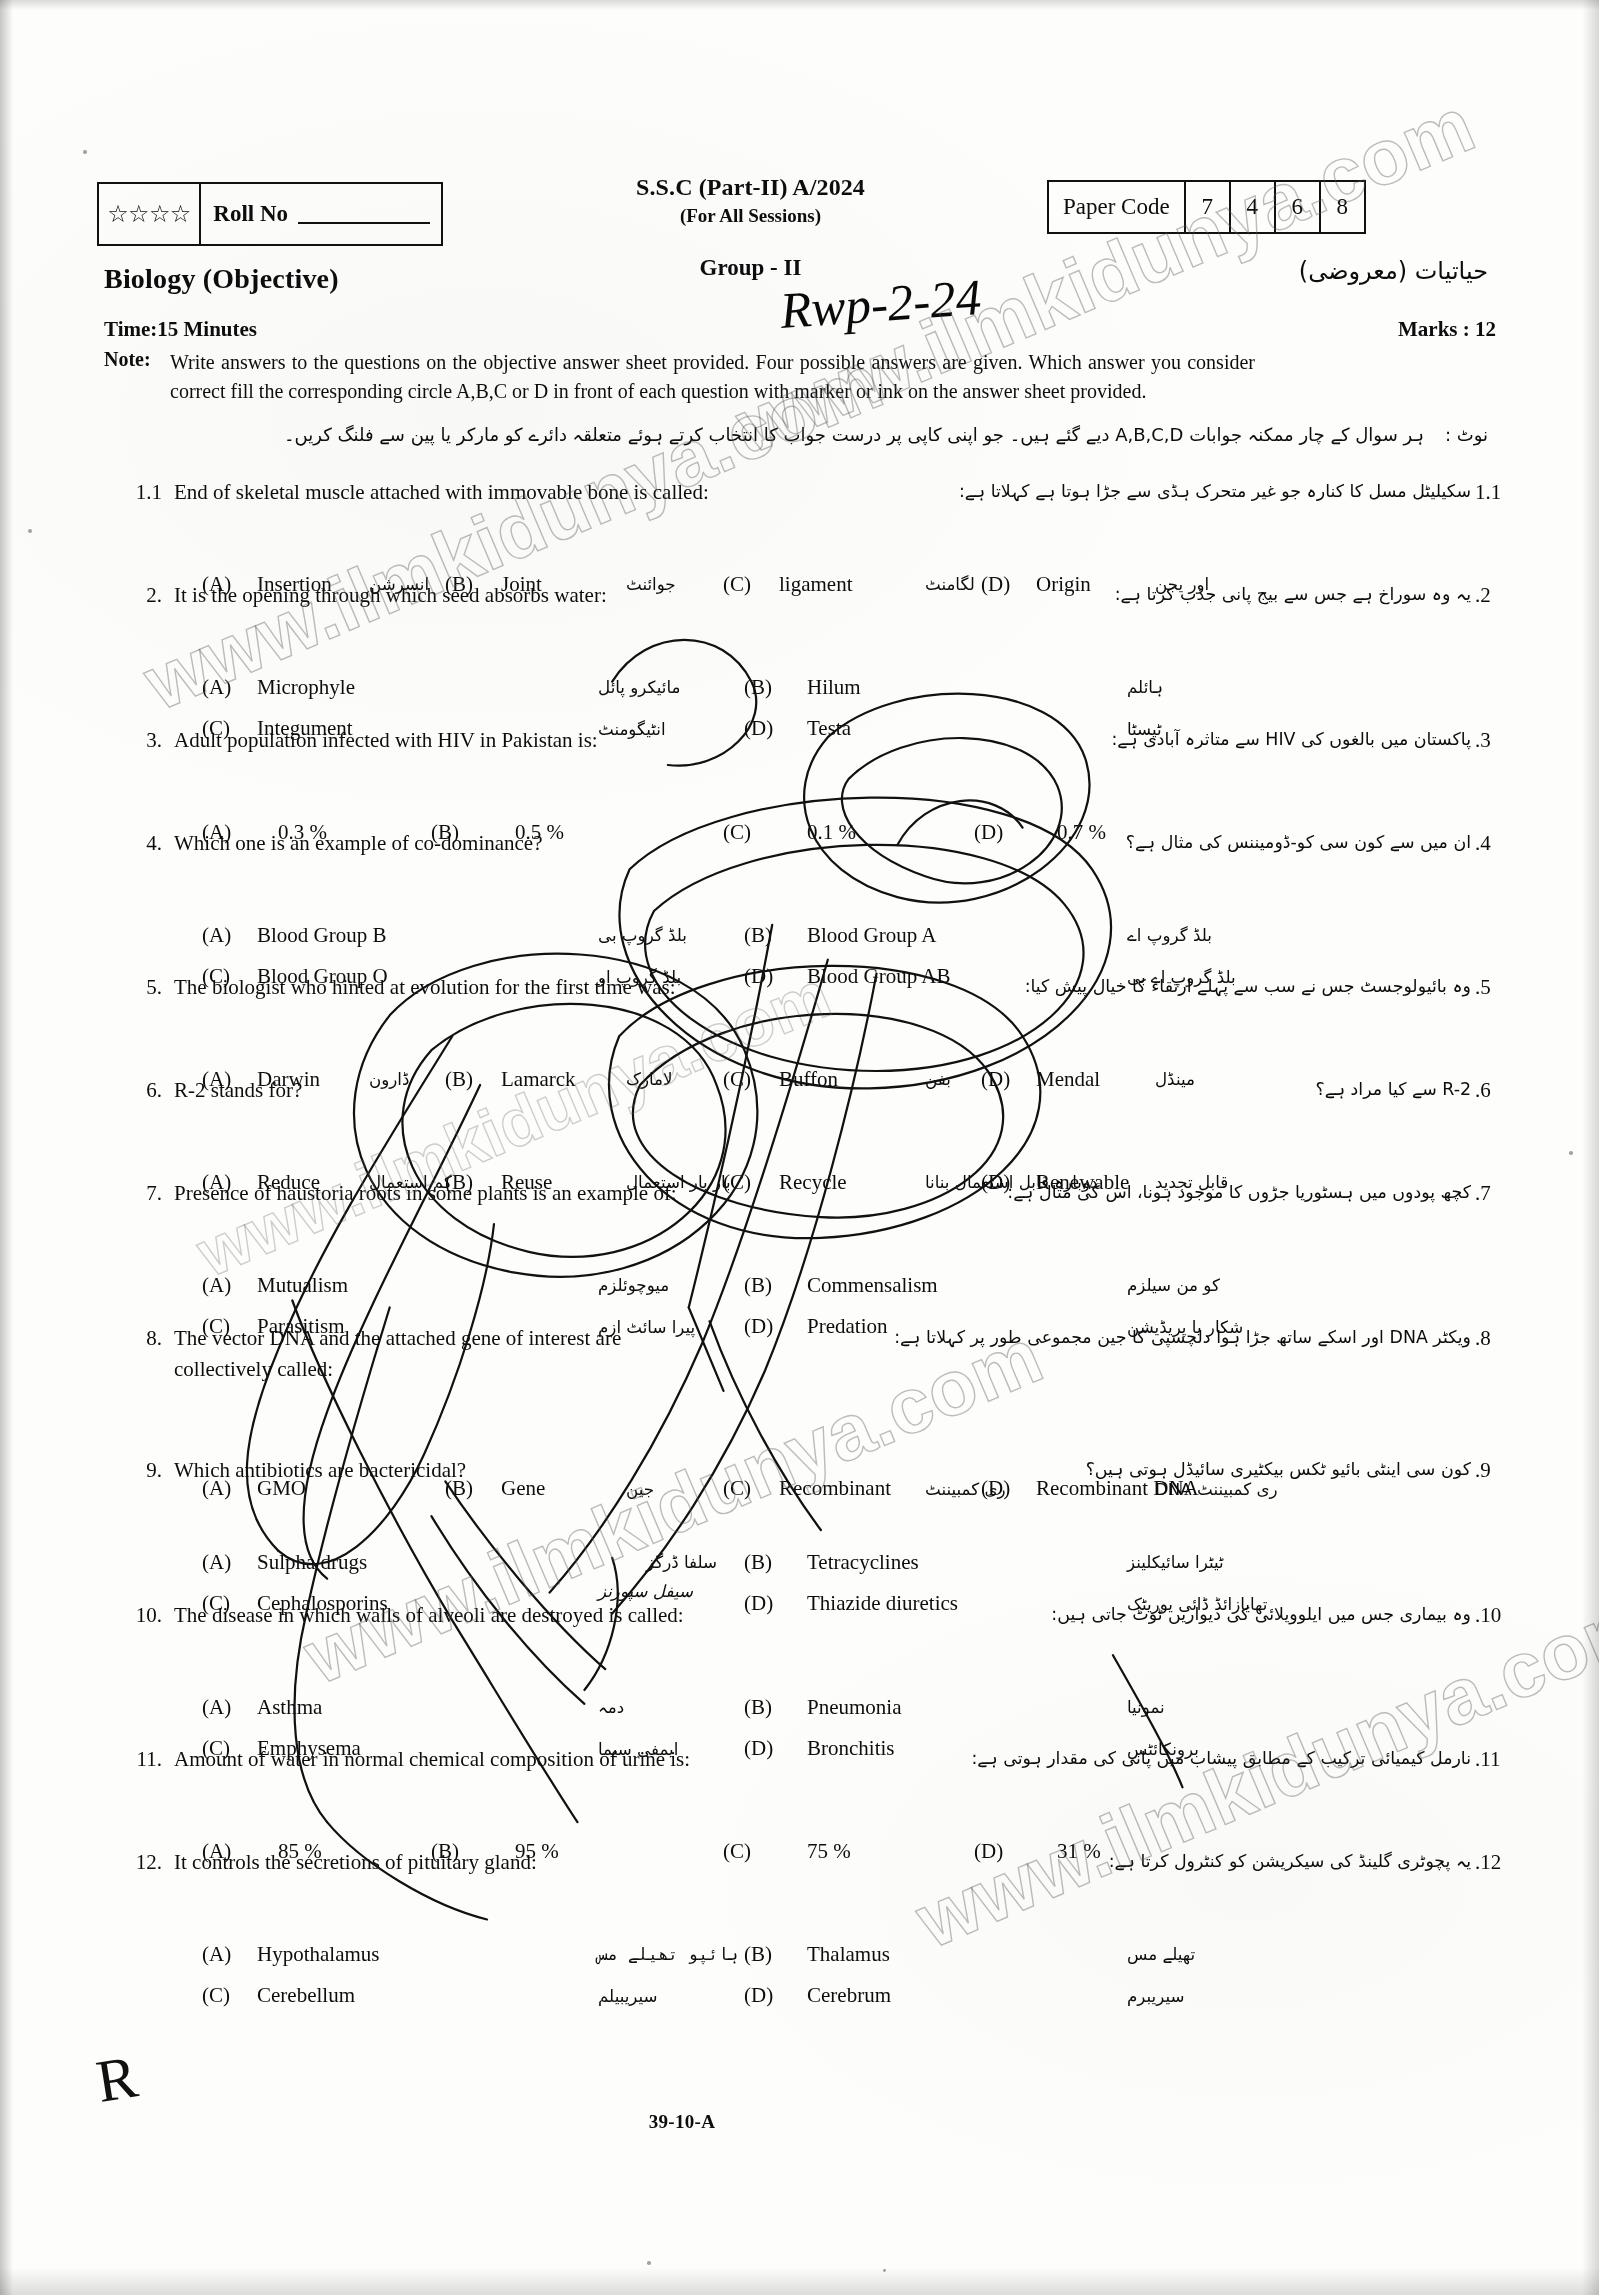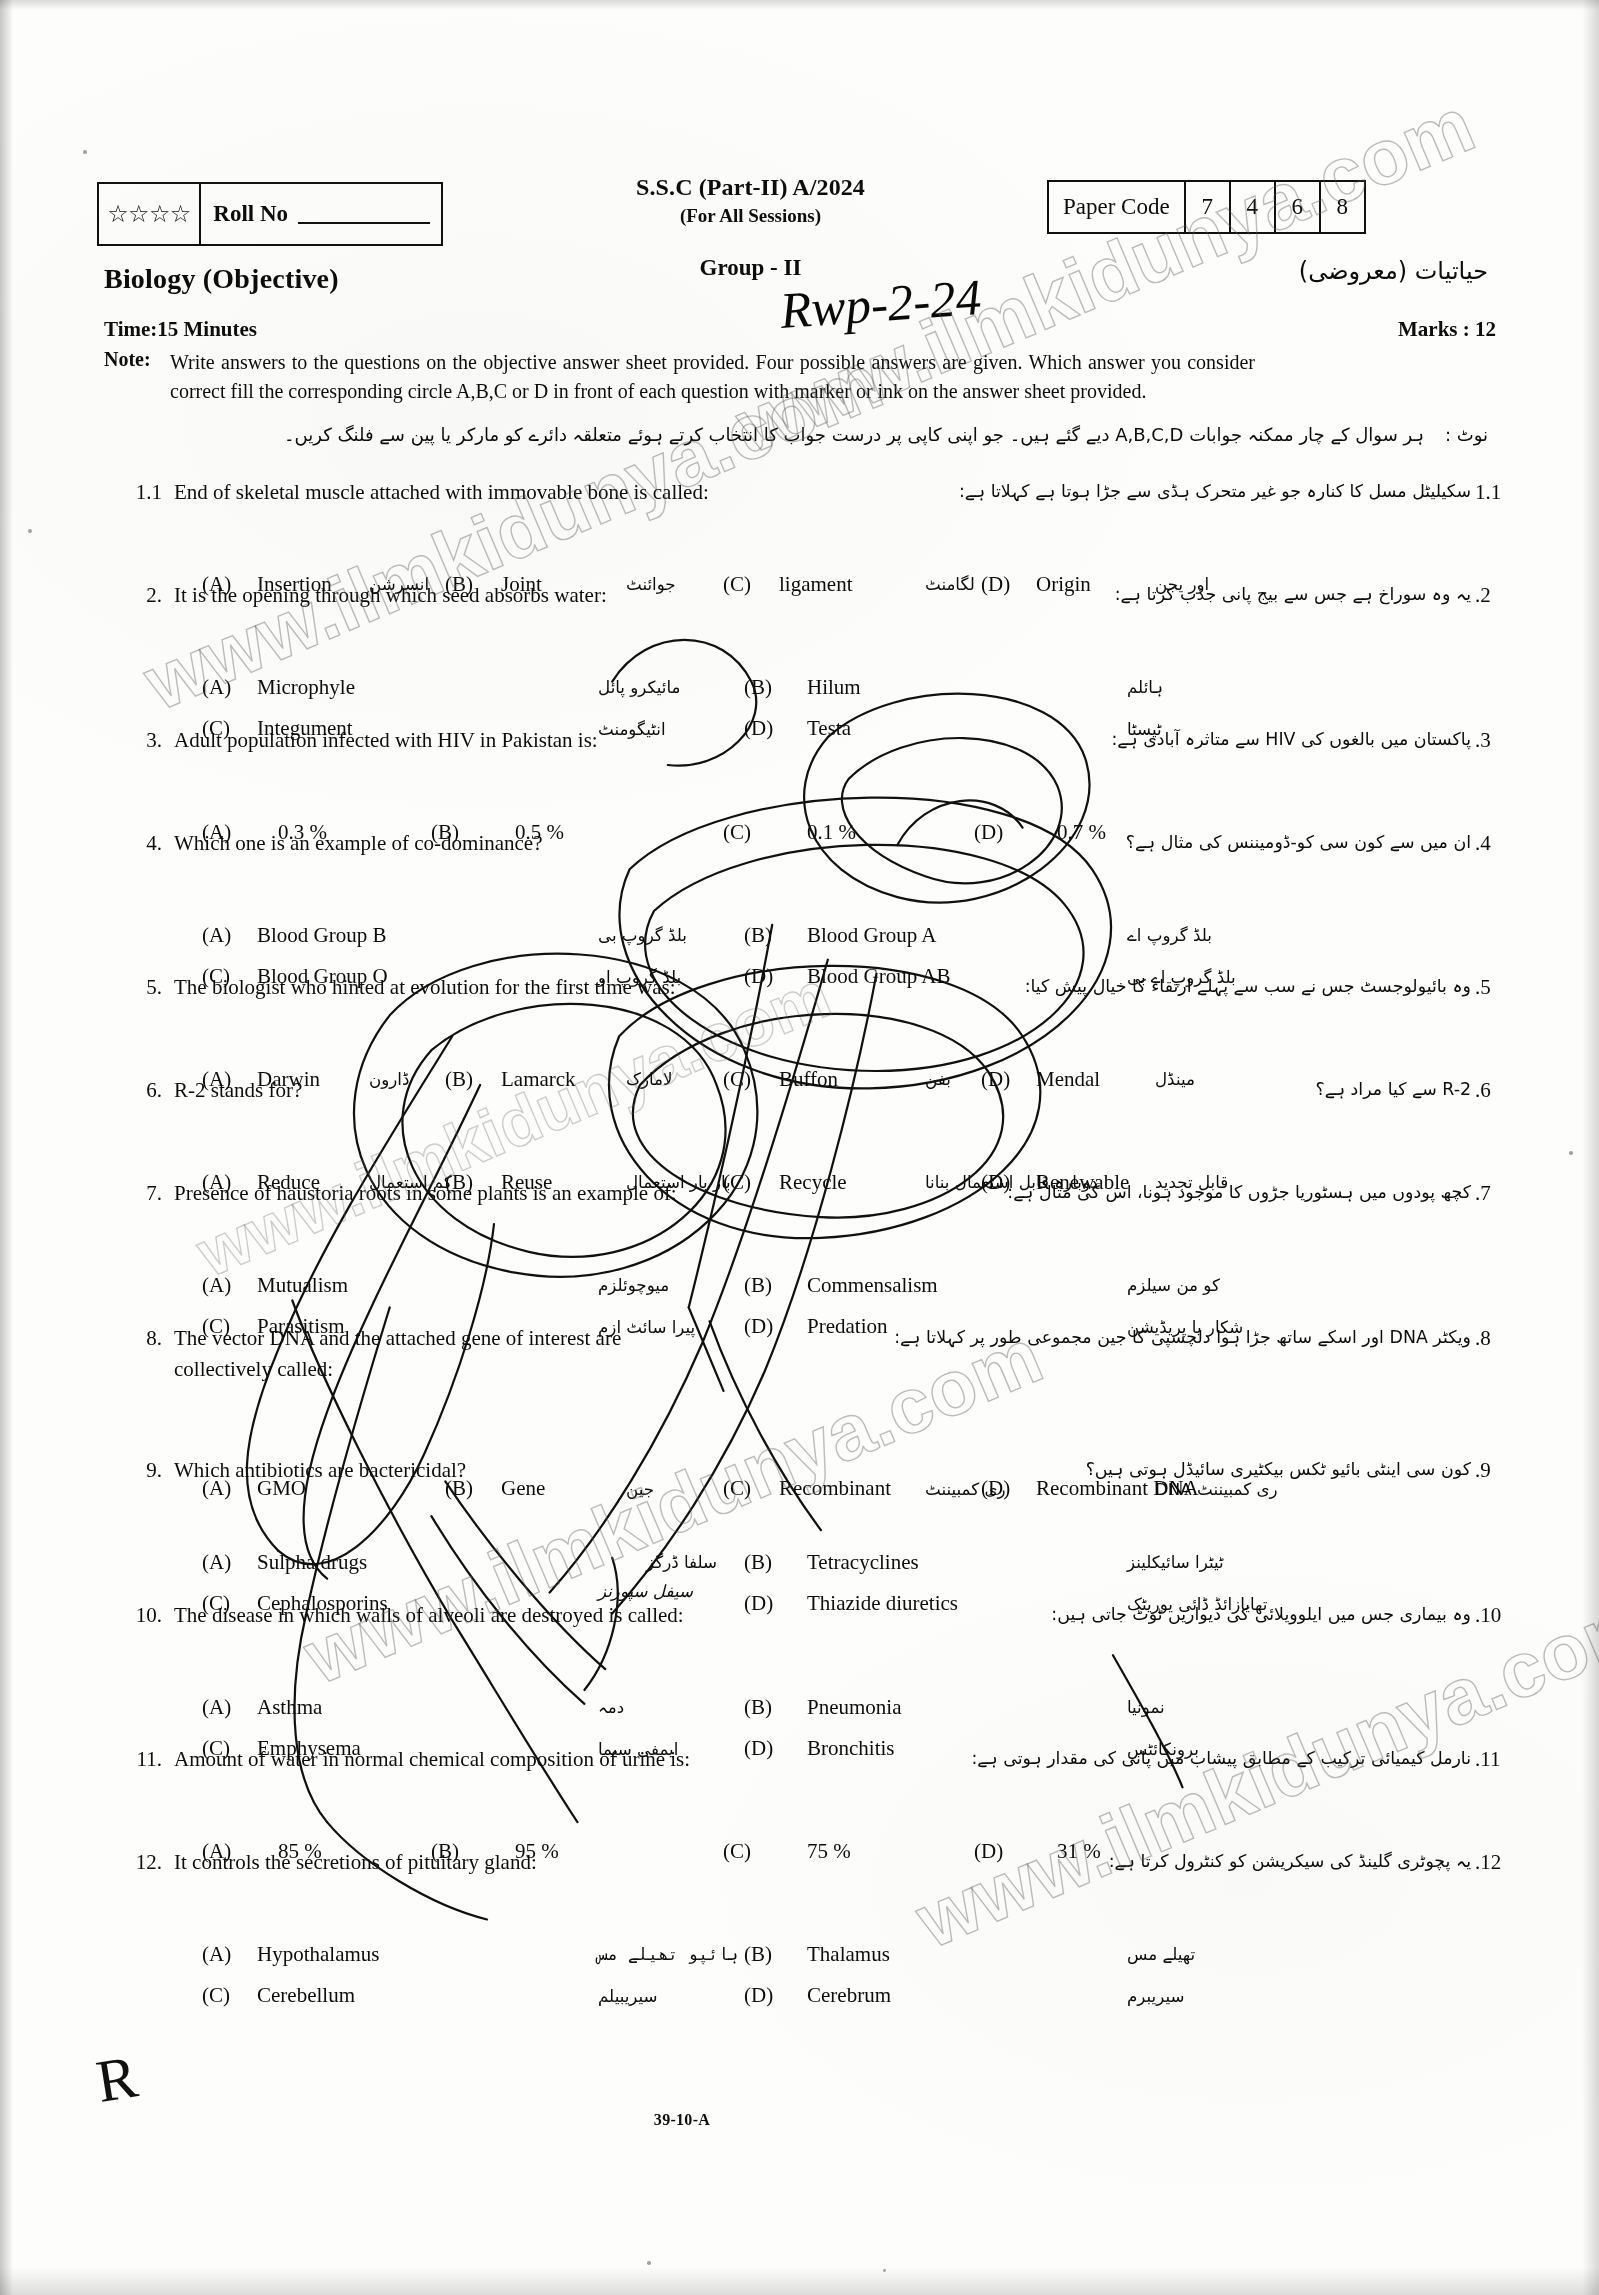--- a/index.html
+++ b/index.html
@@ -119,21 +119,21 @@
 
   .opts { position:relative; }
   .opt { position:absolute; font-size:21px; white-space:nowrap; }
   .opt-ur {
     position:absolute; font-size:16.7px; direction:rtl;
     font-family:"DejaVu Sans", sans-serif; white-space:nowrap;
   }
 
   .footer {
     position:absolute; left:0; top:2111px; width:1364px;
-    text-align:center; font-size:16px; font-weight:bold; letter-spacing:0.3px;
+    text-align:center; font-size:19px; font-weight:bold; letter-spacing:0.3px;
   }
   .signature {
     position:absolute; left:97px; top:2045px;
     font-size:60px; font-family:"Liberation Serif", serif;
     transform:rotate(-9deg); color:#111;
   }
 
   
   .wm {
     position:absolute; font-family:"Liberation Sans", sans-serif;

